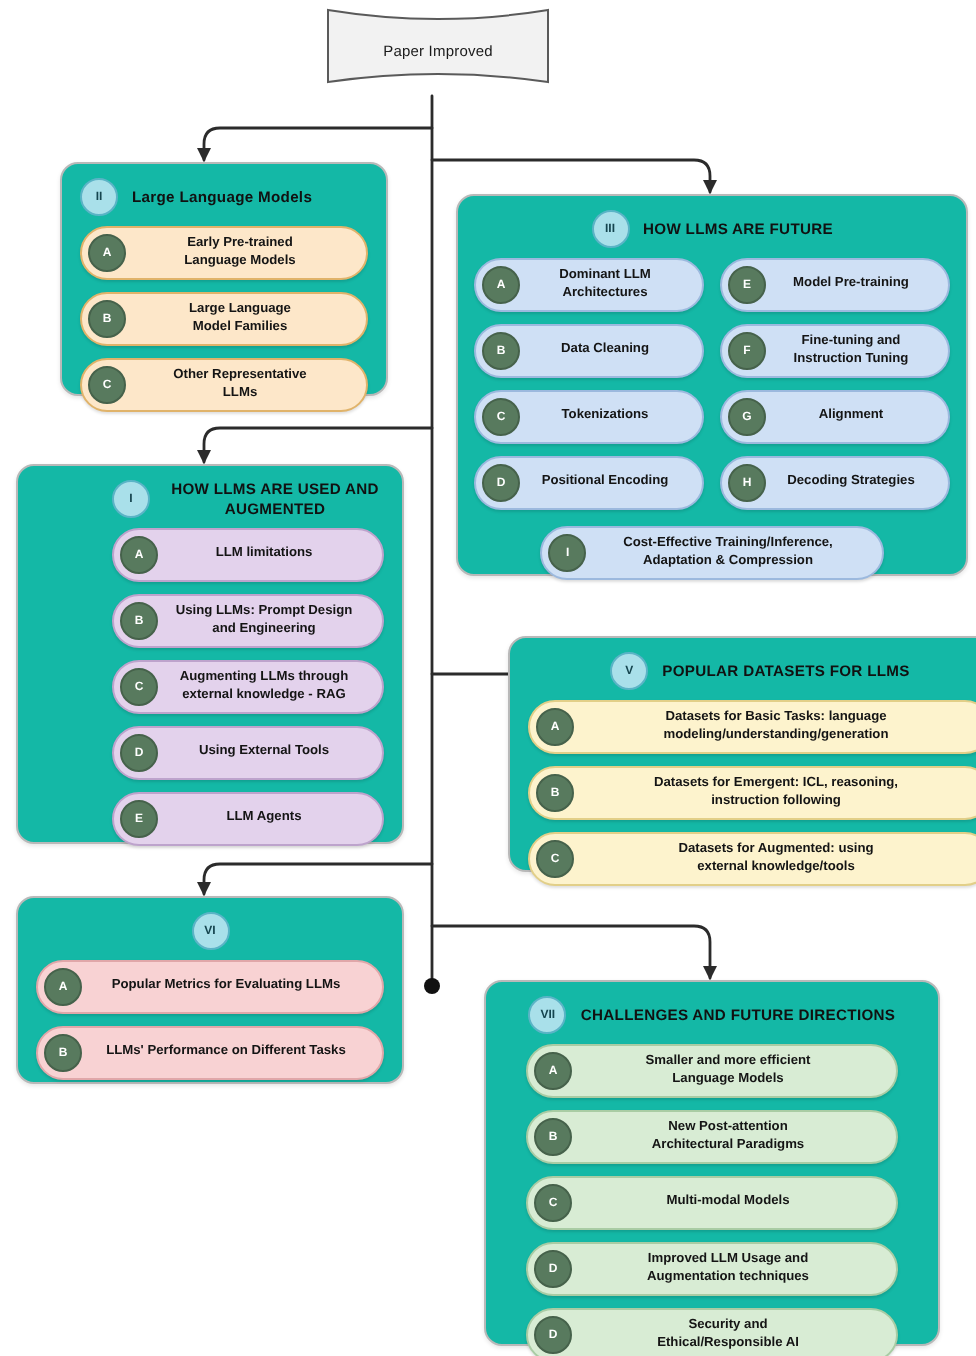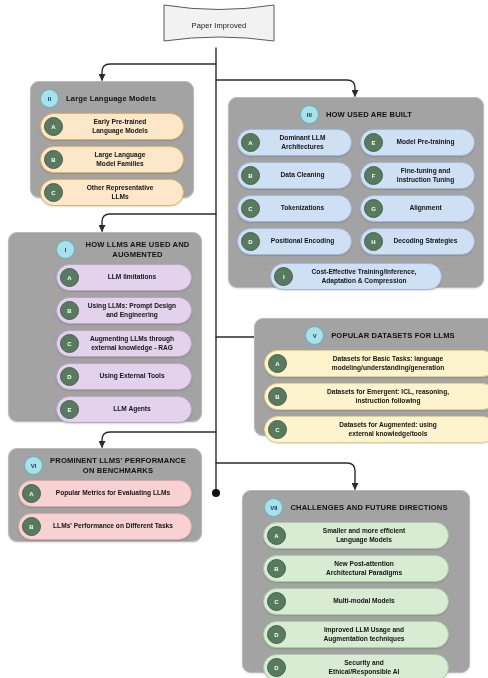--- a/index.html
+++ b/index.html
@@ -18,21 +18,21 @@
   .root-node svg{position:absolute;left:0;top:0;}
   .root-label{
     position:absolute;left:0;top:0;width:112px;height:45px;
     display:flex;align-items:center;justify-content:center;
     font-size:7.5px;color:#1a1a1a;letter-spacing:.1px;
   }
 
   
   .section{
     position:absolute;border:1px solid #b9b9b9;border-radius:9px;
-    background:#a3a3a3;box-sizing:border-box;
+    background:#14b8a6;box-sizing:border-box;
     box-shadow:0 1px 2px rgba(0,0,0,.10);
   }
   .sec-head{
     display:flex;align-items:center;justify-content:center;
     gap:7px;padding:7px 8px 4px 8px;
   }
   .sec-head.left{justify-content:flex-start;padding-left:9px;}
   .badge{
     flex:0 0 auto;width:17px;height:17px;border-radius:50%;
     background:#a9e0ea;border:1px solid #5ab4c6;
@@ -137,21 +137,21 @@
         <span class="item-badge">C</span>
         <span class="item-label">Other Representative
 LLMs</span>
       </div>
     </div>
   </div>
 
   <div class="section pal-blue" style="left:228px;top:97px;width:256px;height:191px;">
     <div class="sec-head">
       <span class="badge">III</span>
-      <span class="sec-title">HOW USED ARE BUILT</span>
+      <span class="sec-title">HOW LLMS ARE FUTURE</span>
     </div>
     <div class="items two-col">
       <div class="item">
         <span class="item-badge">A</span>
         <span class="item-label">Dominant LLM
 Architectures</span>
       </div>
       <div class="item">
         <span class="item-badge">E</span>
         <span class="item-label">Model Pre-training</span>
@@ -240,22 +240,20 @@
         <span class="item-badge">C</span>
         <span class="item-label">Datasets for Augmented: using
 external knowledge/tools</span>
       </div>
     </div>
   </div>
 
   <div class="section pal-pink" style="left:8px;top:448px;width:194px;height:94px;">
     <div class="sec-head">
       <span class="badge">VI</span>
-      <span class="sec-title" style="white-space:pre-line;">PROMINENT LLMS' PERFORMANCE
-ON BENCHMARKS</span>
     </div>
     <div class="items">
       <div class="item">
         <span class="item-badge">A</span>
         <span class="item-label">Popular Metrics for Evaluating LLMs</span>
       </div>
       <div class="item">
         <span class="item-badge">B</span>
         <span class="item-label">LLMs' Performance on Different Tasks</span>
       </div>

